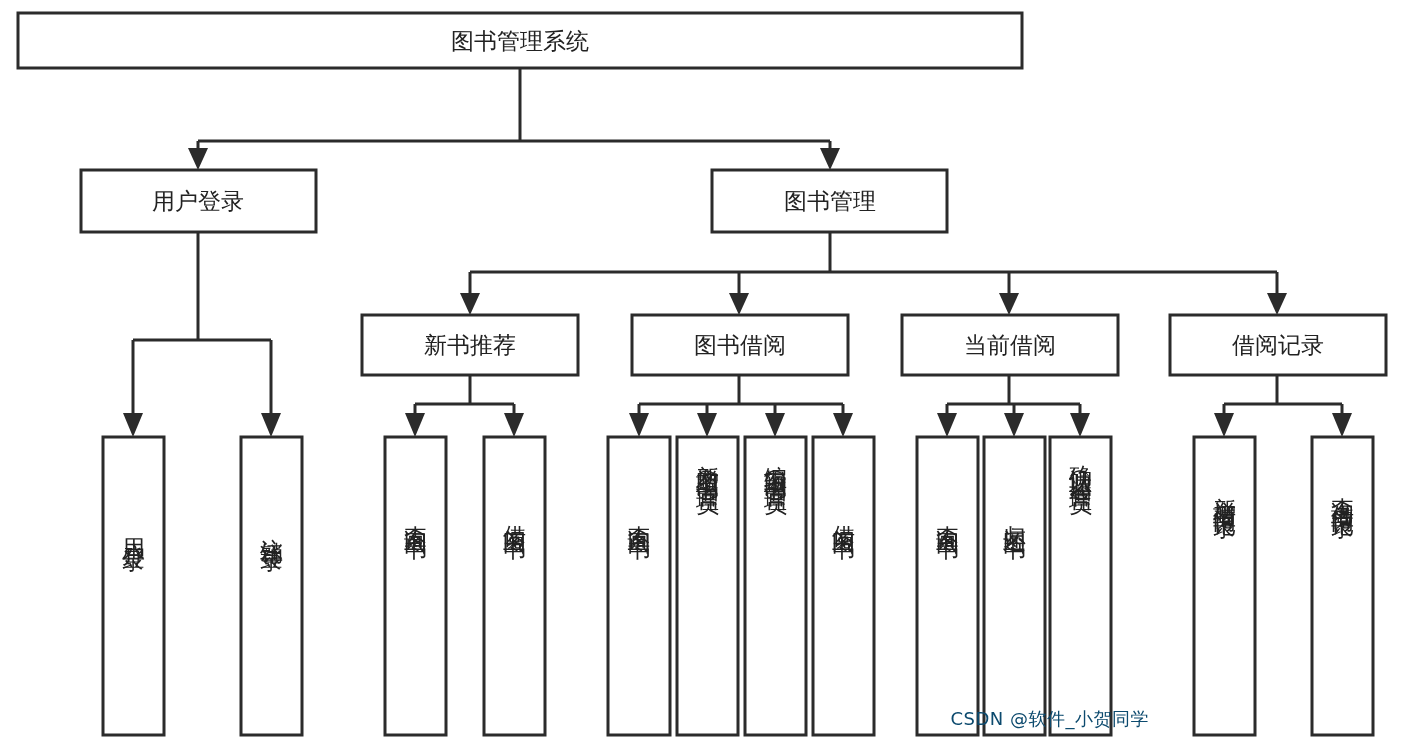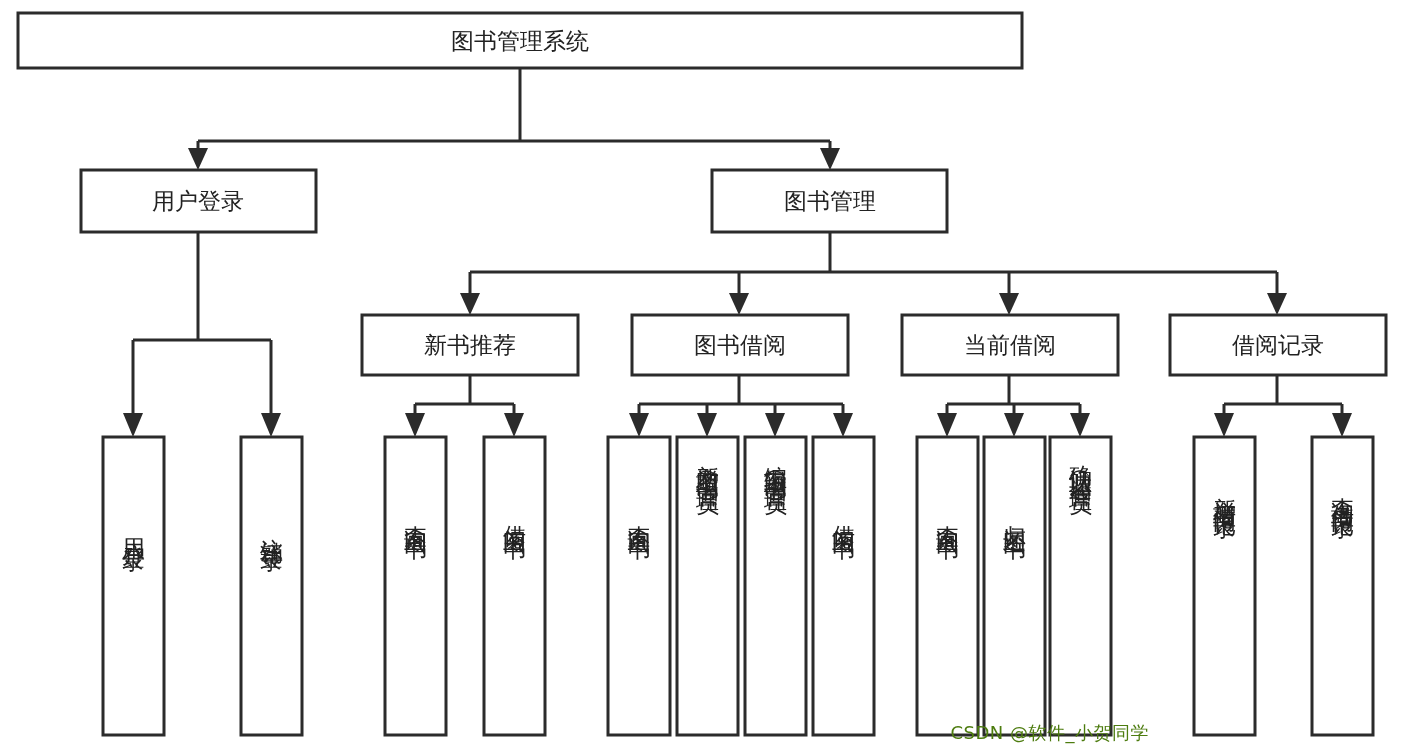--- a/index.html
+++ b/index.html
@@ -60,24 +60,24 @@
     font-family: "DejaVu Sans", "Liberation Sans", sans-serif;
     font-size: 23px;
     line-height: 1;
     letter-spacing: 4px;
     color: #222222;
     white-space: nowrap;
   }
   #watermark {
     position: absolute;
     right: 10px;
-    bottom: 2px;
+    bottom: 16px;
     font-family: "DejaVu Sans", "Liberation Sans", sans-serif;
     font-size: 18px;
-    color: #4d7c0f;
+    color: #0c4a6e;
     letter-spacing: 0.5px;
     user-select: none;
   }
 </style>
 </head>
 <body>
 
 <div id="diagram-root">
 
   <svg class="flow" viewBox="0 0 1405 747" xmlns="http://www.w3.org/2000/svg">

